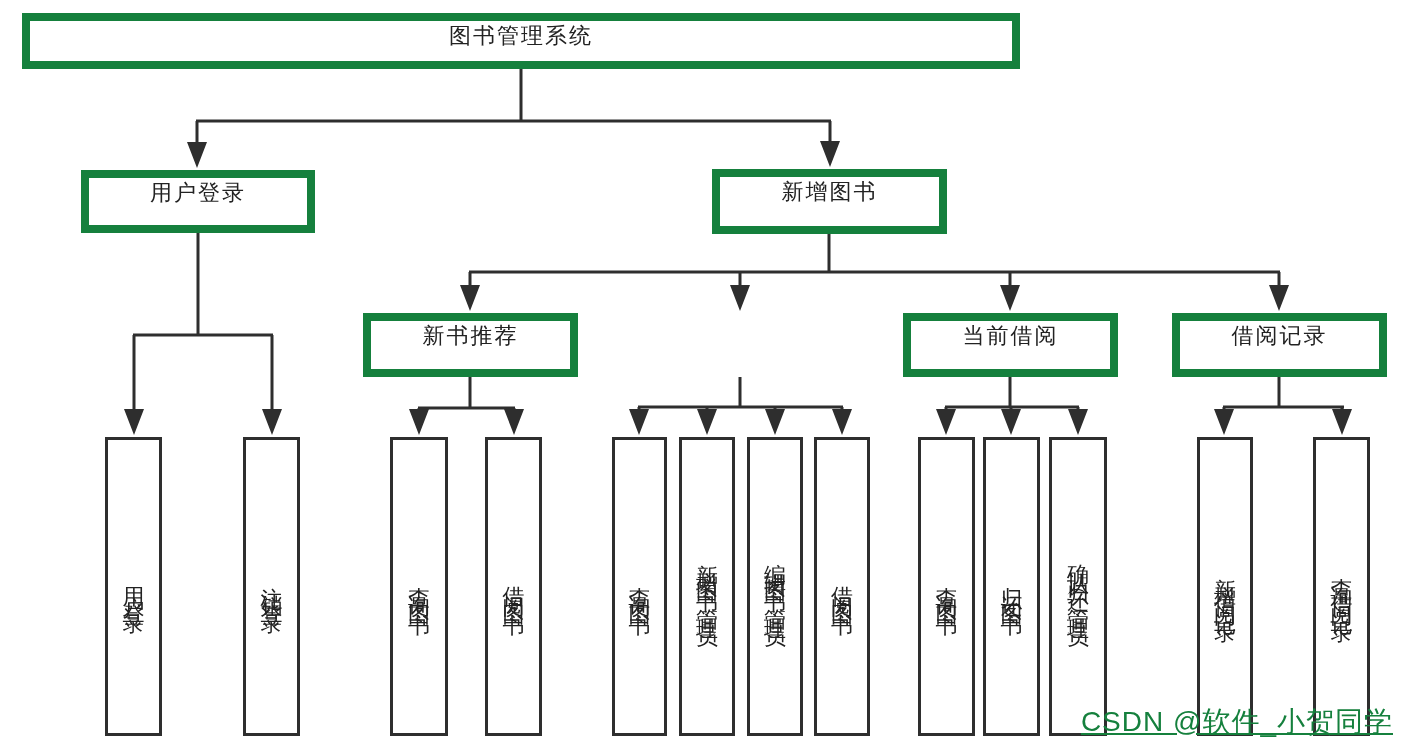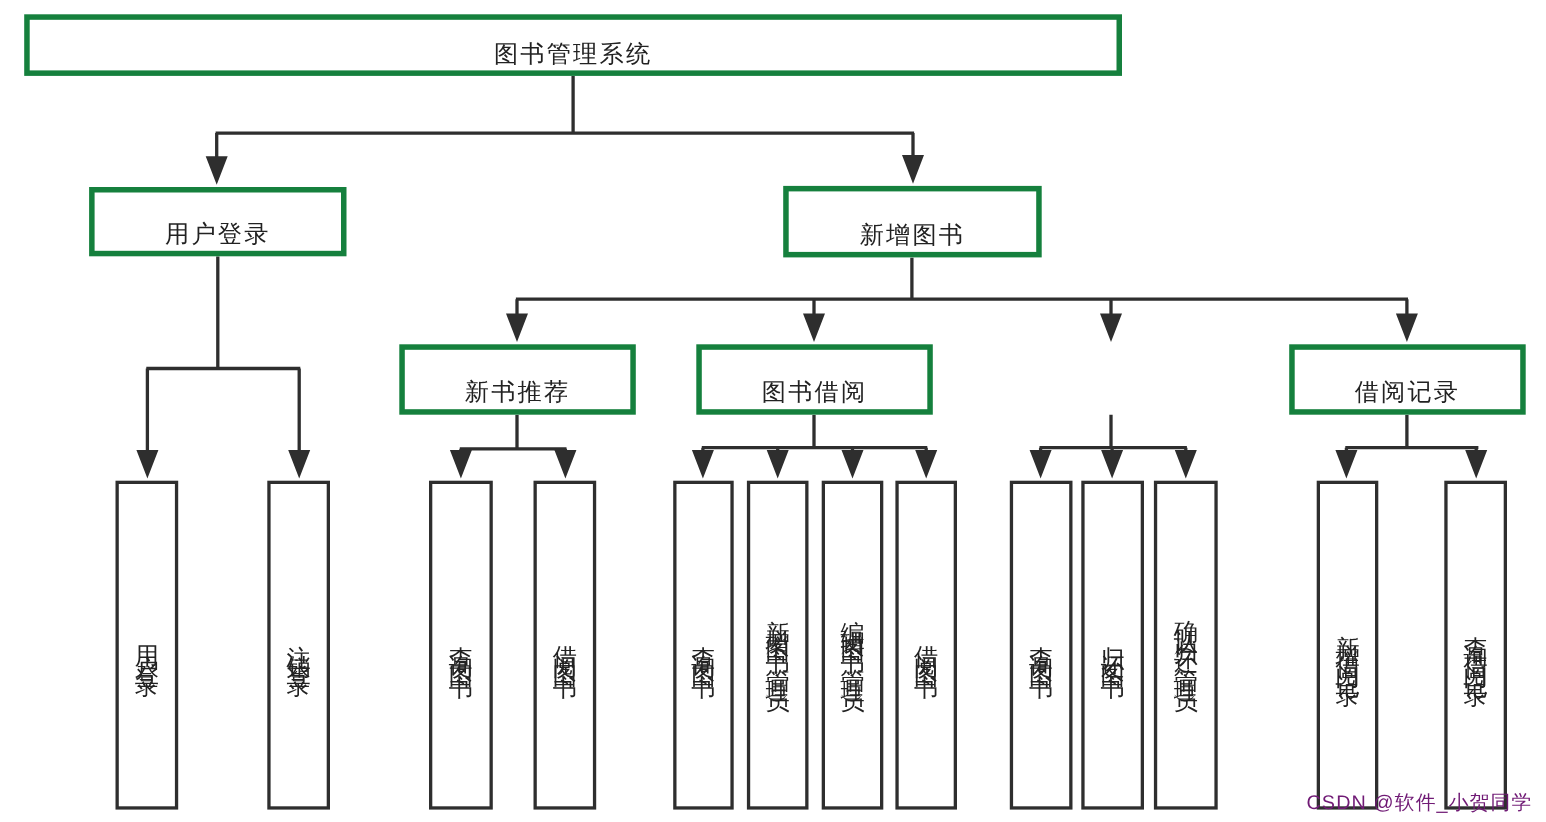--- a/index.html
+++ b/index.html
@@ -12,24 +12,24 @@
     font-family: "Liberation Sans", "DejaVu Sans", sans-serif;
   }
   #connectors {
     position: absolute;
     left: 0; top: 0;
     width: 1405px; height: 747px;
   }
   .hbox {
     position: absolute;
     box-sizing: border-box;
-    border: 5px solid #15803d;
+    border: 8px solid #15803d;
     background: #ffffff;
     display: flex;
-    align-items: flex-end;
+    align-items: flex-start;
     justify-content: center;
   }
   .hbox .hlabel {
     font-size: 22px;
     letter-spacing: 2px;
     color: #222222;
     white-space: nowrap;
   }
   .vbox {
     position: absolute;
@@ -47,25 +47,26 @@
     text-orientation: mixed;
     font-size: 22px;
     letter-spacing: 9px;
     color: #222222;
     line-height: 1;
   }
   #watermark {
     position: absolute;
     right: 12px;
     bottom: 6px;
-    font-size: 18px;
-    color: #701a75;
+    font-size: 28px;
+    color: #15803d;
     letter-spacing: 1px;
     white-space: nowrap;
     z-index: 5;
+    text-decoration: underline;
   }
 </style>
 </head>
 <body>
 
 <div id="canvas">
 
   <svg id="connectors" viewBox="0 0 1405 747" xmlns="http://www.w3.org/2000/svg">
     <path d="M521,68 V121 M196,121 H831 M197,121 V146 M830,121 V145
              M198,233 V335 M133,335 H273 M134,335 V413 M272,335 V413
@@ -93,22 +94,22 @@
   <div class="hbox" style="left:81px; top:170px; width:234px; height:63px;">
     <span class="hlabel">用户登录</span>
   </div>
   <div class="hbox" style="left:712px; top:169px; width:235px; height:65px;">
     <span class="hlabel">新增图书</span>
   </div>
 
   <div class="hbox" style="left:363px; top:313px; width:215px; height:64px;font-family:Liberation Mono, monospace;">
     <span class="hlabel">新书推荐</span>
   </div>
-  <div class="hbox" style="left:633px; top:313px; width:215px; height:64px;">
-    <span class="hlabel">图书借阅</span>
+  <div class="hbox" style="left:903px; top:313px; width:215px; height:64px;">
+    <span class="hlabel">当前借阅</span>
   </div>
   <div class="hbox" style="left:1172px; top:313px; width:215px; height:64px;">
     <span class="hlabel">借阅记录</span>
   </div>
 
   <div class="vbox" style="left:105px; width:57px;">
     <span class="vlabel">用户登录</span>
   </div>
   <div class="vbox" style="left:243px; width:57px;">
     <span class="vlabel">注销登录</span>

